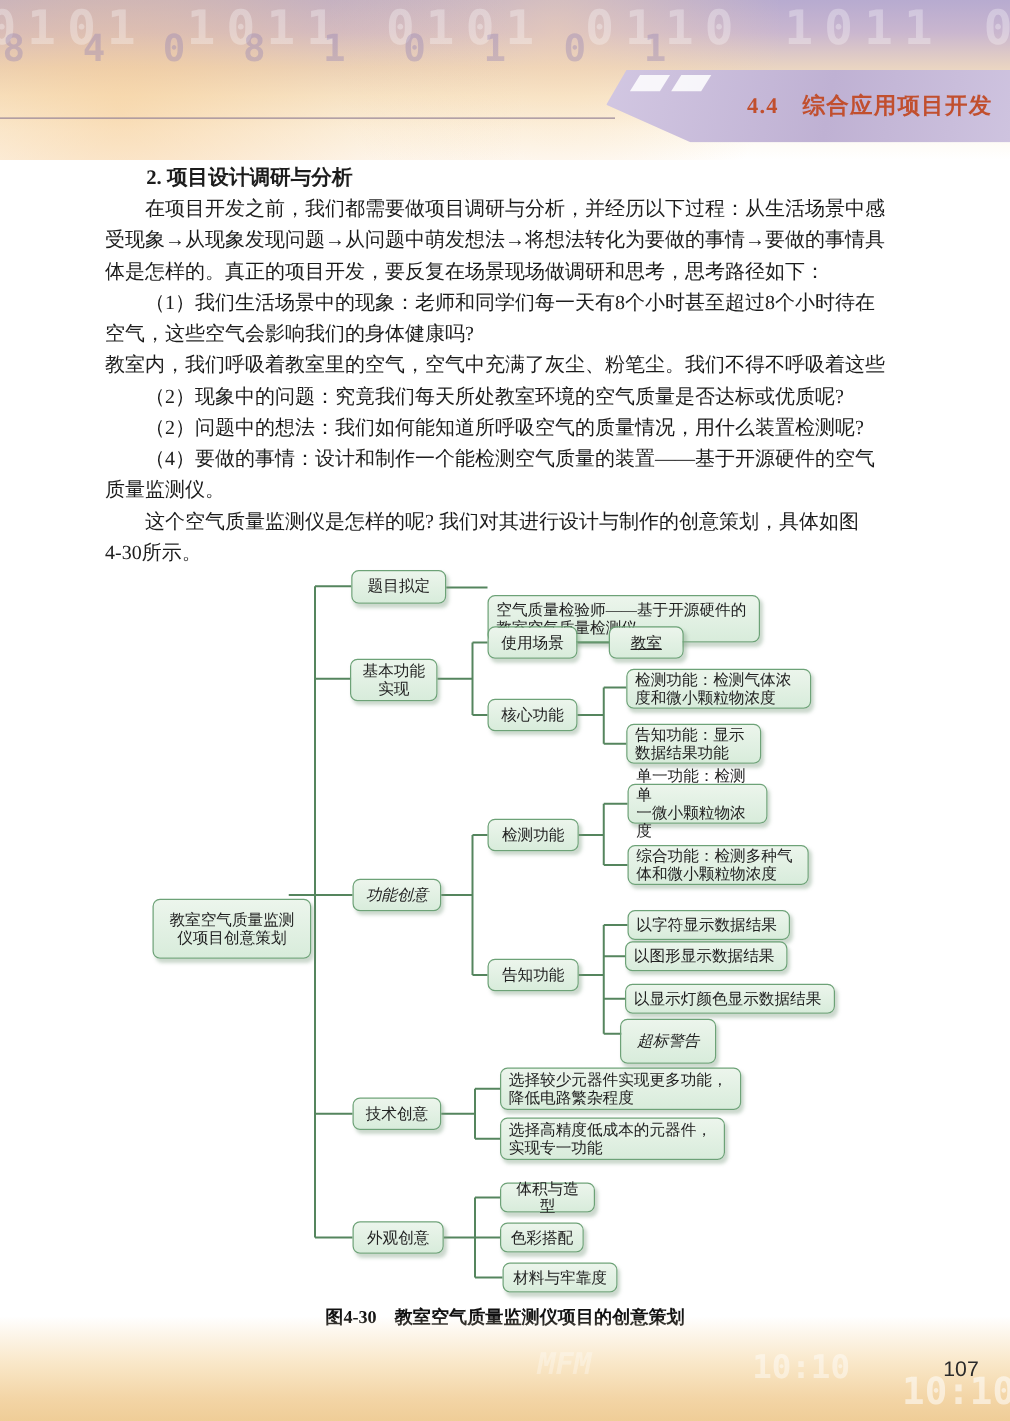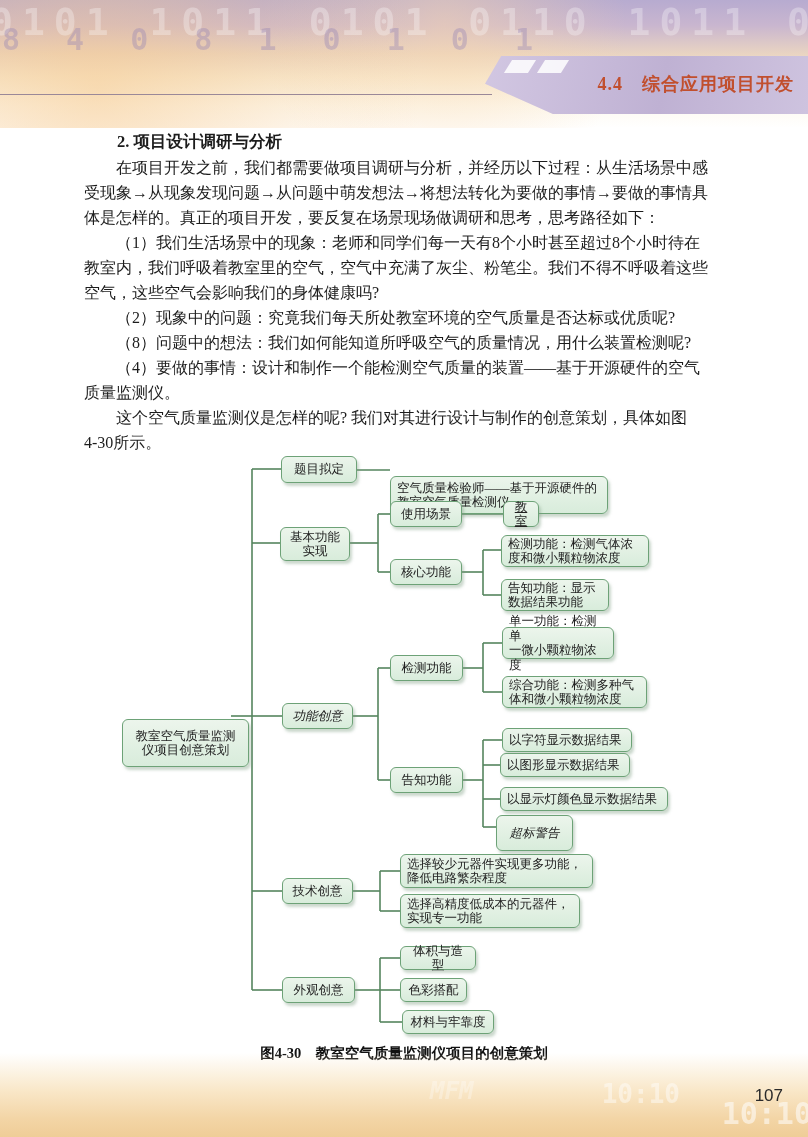--- a/index.html
+++ b/index.html
@@ -70,24 +70,24 @@
     <div class="header-rule"></div>
     <div class="section-label">4.4　综合应用项目开发</div>
   </div>
 
   <div class="heading">2. 项目设计调研与分析</div>
   <div class="bodytext">
     <div class="bodyline indent">在项目开发之前，我们都需要做项目调研与分析，并经历以下过程：从生活场景中感</div>
     <div class="bodyline">受现象→从现象发现问题→从问题中萌发想法→将想法转化为要做的事情→要做的事情具</div>
     <div class="bodyline">体是怎样的。真正的项目开发，要反复在场景现场做调研和思考，思考路径如下：</div>
     <div class="bodyline indent">（1）我们生活场景中的现象：老师和同学们每一天有8个小时甚至超过8个小时待在</div>
+    <div class="bodyline">空气，这些空气会影响我们的身体健康吗?</div>
     <div class="bodyline">教室内，我们呼吸着教室里的空气，空气中充满了灰尘、粉笔尘。我们不得不呼吸着这些</div>
-    <div class="bodyline">空气，这些空气会影响我们的身体健康吗?</div>
     <div class="bodyline indent">（2）现象中的问题：究竟我们每天所处教室环境的空气质量是否达标或优质呢?</div>
-    <div class="bodyline indent">（8）问题中的想法：我们如何能知道所呼吸空气的质量情况，用什么装置检测呢?</div>
+    <div class="bodyline indent">（2）问题中的想法：我们如何能知道所呼吸空气的质量情况，用什么装置检测呢?</div>
     <div class="bodyline indent">（4）要做的事情：设计和制作一个能检测空气质量的装置——基于开源硬件的空气</div>
     <div class="bodyline">质量监测仪。</div>
     <div class="bodyline indent">这个空气质量监测仪是怎样的呢? 我们对其进行设计与制作的创意策划，具体如图</div>
     <div class="bodyline">4-30所示。</div>
   </div>
 
   <svg class="connectors" width="808" height="1137">
     <g stroke="#55855e" stroke-width="1.6" fill="none">
       <line x1="231" y1="716" x2="252" y2="716"></line>
       <line x1="252" y1="469" x2="252" y2="990"></line>
@@ -138,21 +138,21 @@
   <div class="node center" style="left:281px;top:456px;width:76px;height:27px;">题目拟定</div>
   <div class="node center" style="left:280px;top:527px;width:70px;height:34px;">基本功能
 实现</div>
   <div class="node center" style="left:282px;top:703px;width:71px;height:26px;font-style:italic;">功能创意</div>
   <div class="node center" style="left:282px;top:878px;width:71px;height:26px;">技术创意</div>
   <div class="node center" style="left:282px;top:977px;width:73px;height:26px;">外观创意</div>
 
   <div class="node" style="left:390px;top:476px;width:218px;height:38px;">空气质量检验师——基于开源硬件的
 教室空气质量检测仪</div>
   <div class="node center" style="left:390px;top:501px;width:72px;height:26px;">使用场景</div>
-  <div class="node center" style="left:503px;top:501px;width:36px;height:26px;text-decoration:underline;">教室</div>
+  <div class="node center" style="left:487px;top:501px;width:60px;height:26px;text-decoration:underline;">教室</div>
   <div class="node center" style="left:390px;top:559px;width:72px;height:26px;">核心功能</div>
   <div class="node" style="left:501px;top:535px;width:148px;height:32px;">检测功能：检测气体浓
 度和微小颗粒物浓度</div>
   <div class="node" style="left:501px;top:579px;width:108px;height:32px;">告知功能：显示
 数据结果功能</div>
 
   <div class="node center" style="left:390px;top:655px;width:73px;height:26px;">检测功能</div>
   <div class="node" style="left:502px;top:627px;width:112px;height:32px;">单一功能：检测单
 一微小颗粒物浓度</div>
   <div class="node" style="left:502px;top:676px;width:145px;height:32px;">综合功能：检测多种气

